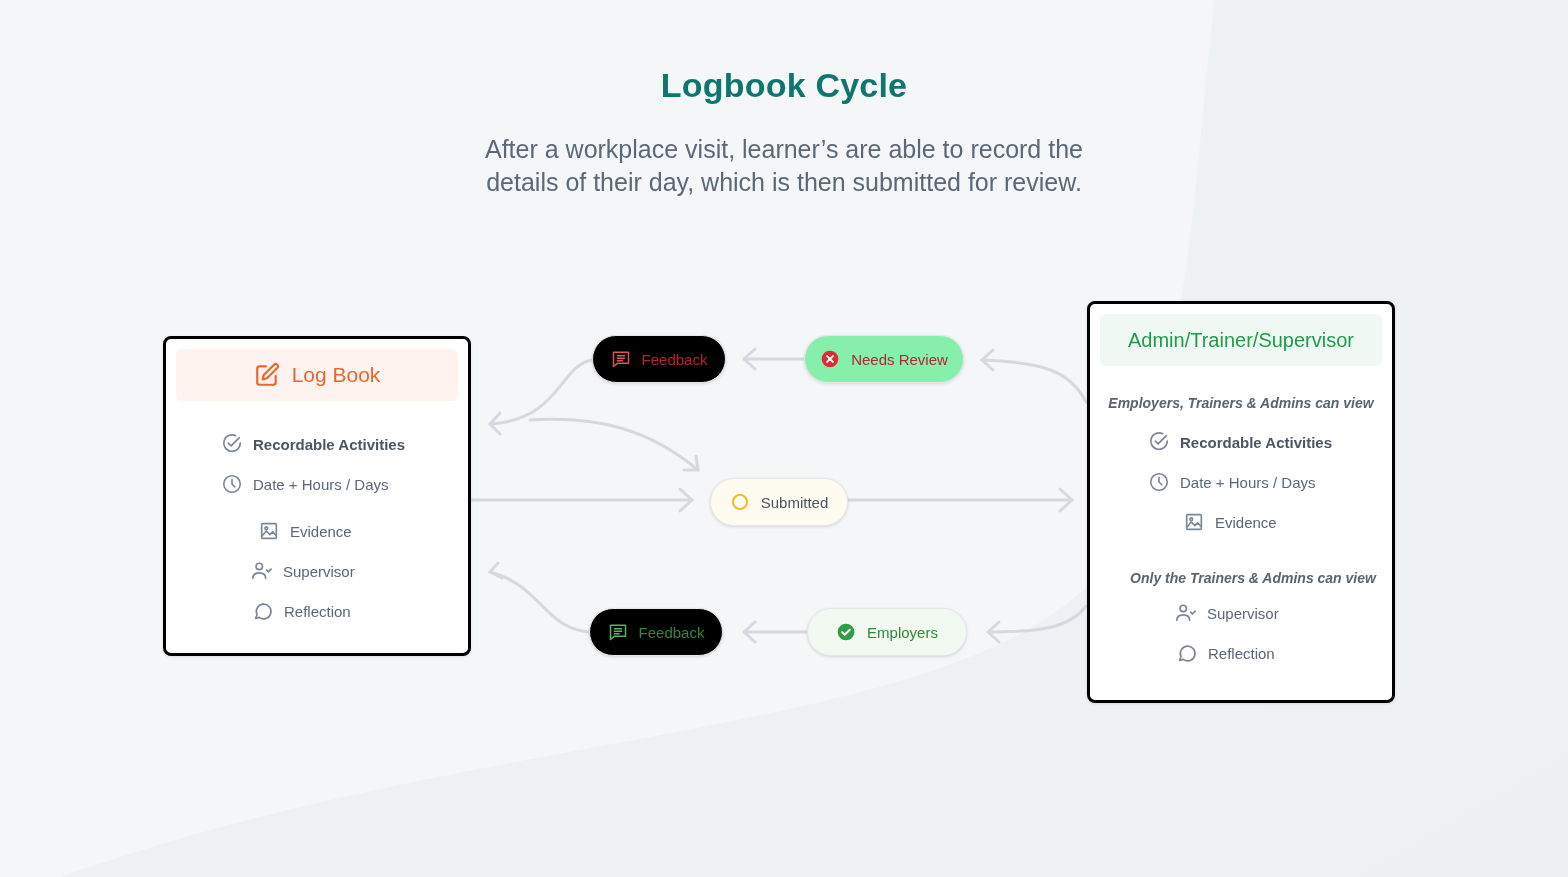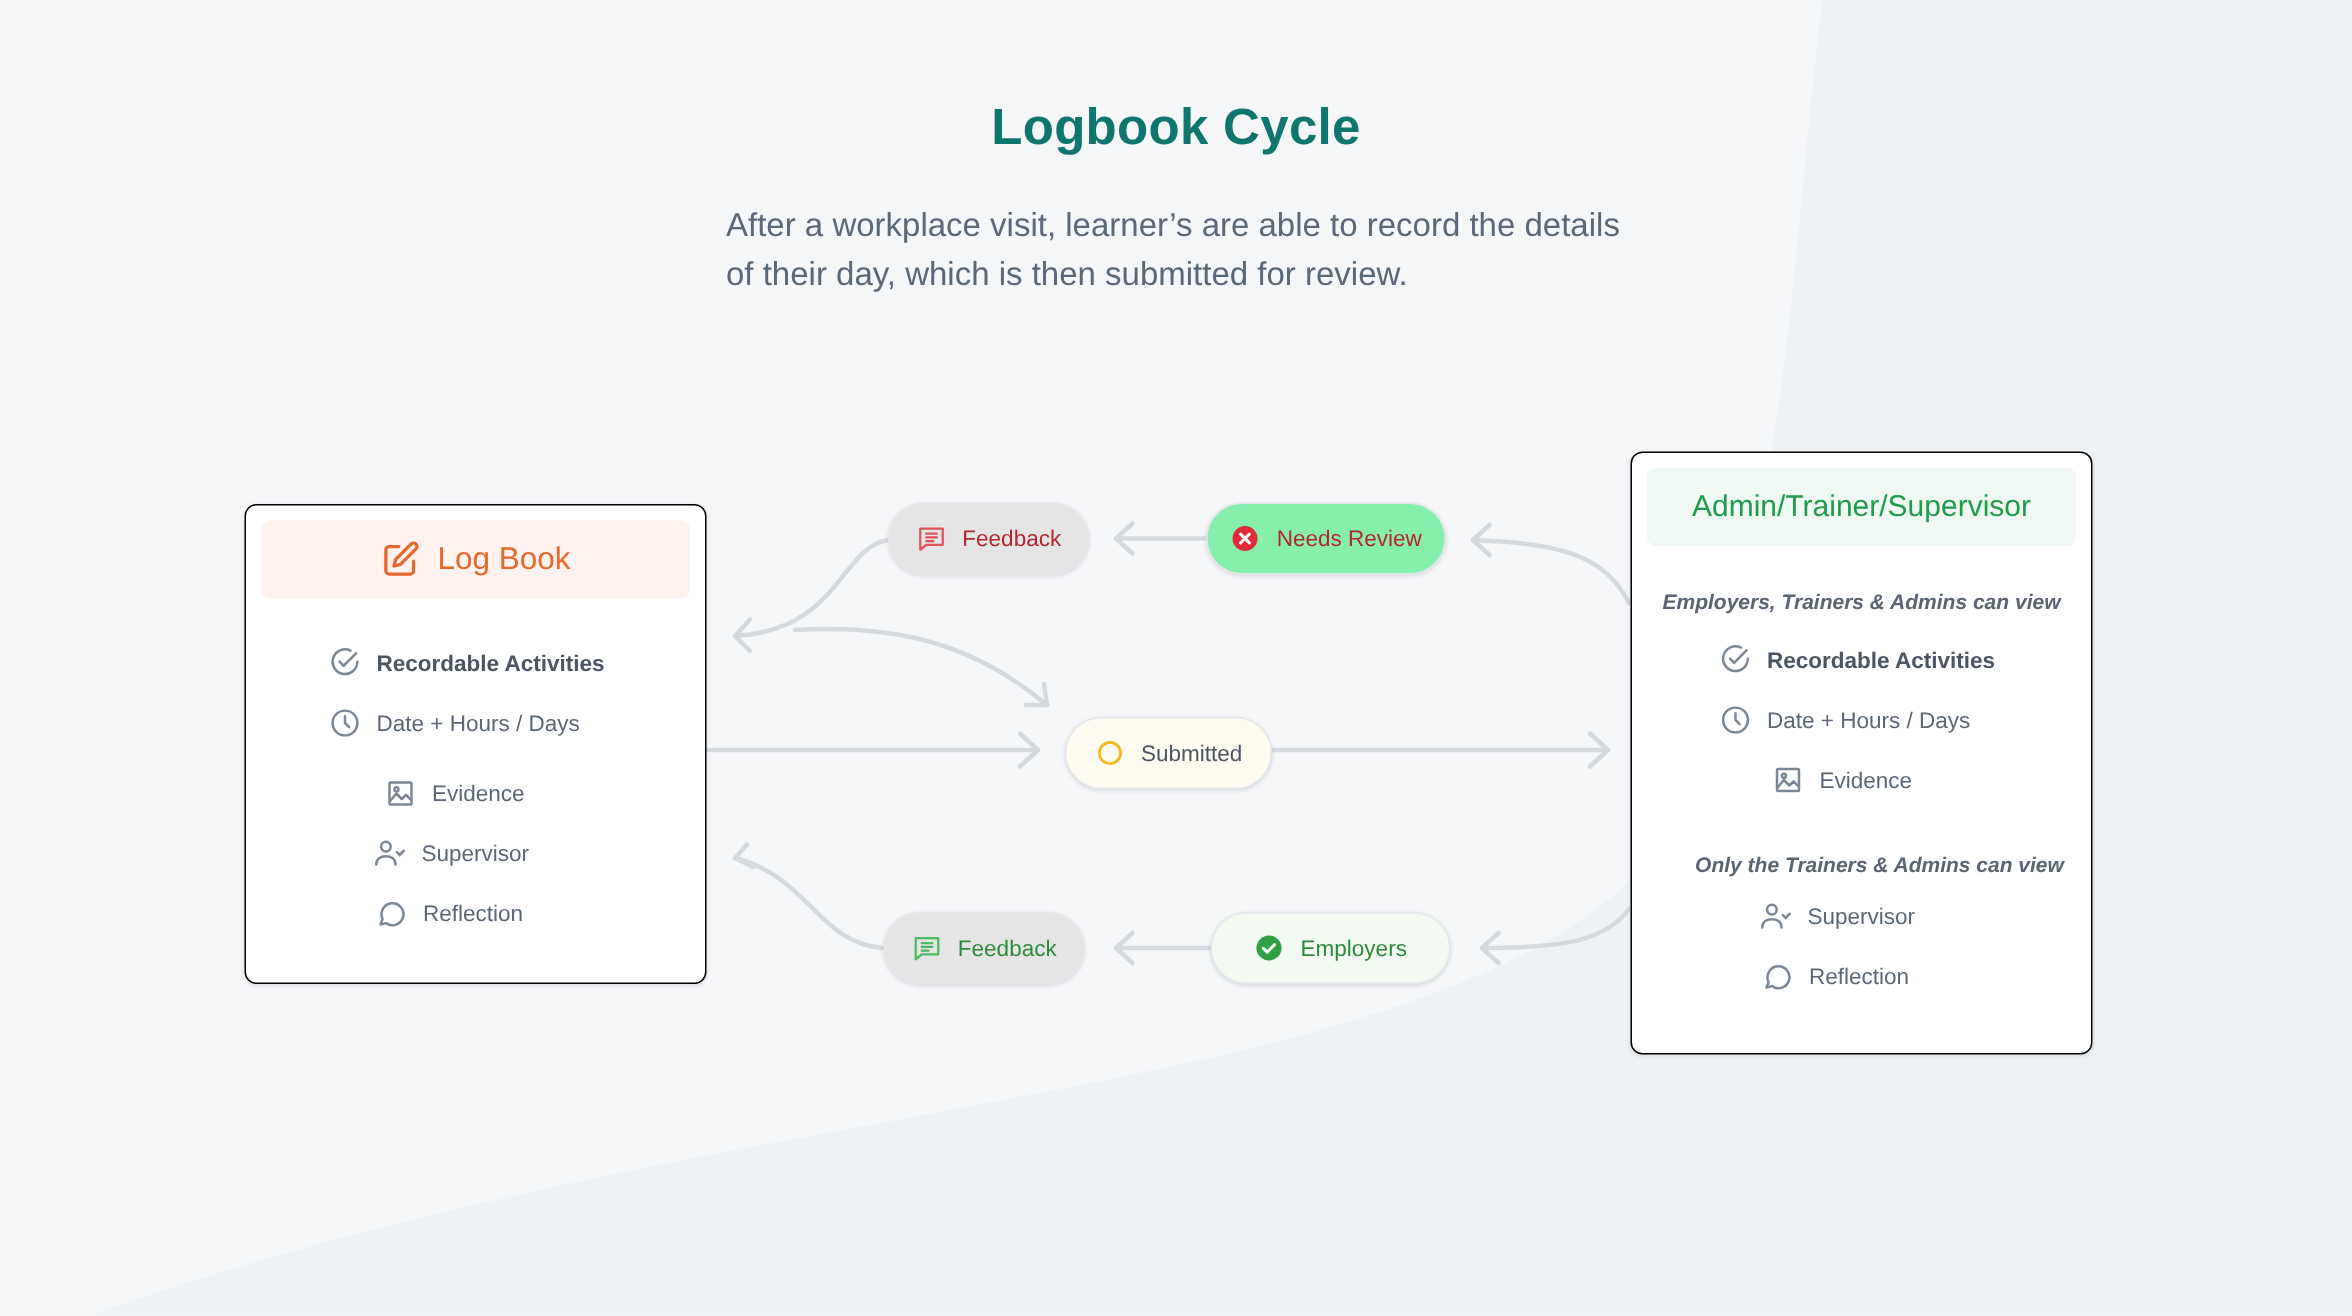--- a/index.html
+++ b/index.html
@@ -13,27 +13,27 @@
   .bg-shape { position: absolute; left: 0; top: 0; width: 1568px; height: 877px; z-index: 0; }
   .connectors { position: absolute; left: 0; top: 0; width: 1568px; height: 877px; z-index: 1; }
 
   .title {
     position: absolute; left: 0; right: 0; top: 66px;
     text-align: center; font-size: 34px; font-weight: bold;
     color: #0f766e; z-index: 2; letter-spacing: 0.2px;
   }
   .subtitle {
     position: absolute; left: 484px; width: 600px; top: 133px;
-    text-align: left; font-size: 22px; line-height: 33px;
+    text-align: center; font-size: 25px; line-height: 33px;
     color: #5a6878; z-index: 2;
   }
 
   .card {
     position: absolute; background: #ffffff;
-    border: 1px solid #000000; border-radius: 8px;
+    border: 3px solid #000000; border-radius: 8px;
     box-shadow: 0 1px 3px rgba(15,23,42,0.10);
     z-index: 3;
   }
   .card-header {
     position: absolute; left: 10px; right: 10px; top: 10px;
     border-radius: 6px; display: flex; align-items: center; justify-content: center;
     gap: 12px; font-size: 21px;
   }
   .logbook .card-header { height: 52px; background: #fef3ee; color: #e8672d; }
   .admin .card-header { height: 52px; background: #eff8f2; color: #1f9d4d; font-size: 20px; }
@@ -50,21 +50,21 @@
   }
 
   .pill {
     position: absolute; height: 48px; border-radius: 24px;
     display: flex; align-items: center; justify-content: center; gap: 11px;
     font-size: 15px; z-index: 3;
     box-shadow: 0 1px 3px rgba(15,23,42,0.14);
     border: 1px solid #e5e7eb;
   }
   .pill svg { width: 20px; height: 20px; flex: 0 0 20px; }
-  .pill.white { background: #e5e5e5; }
+  .pill.white { background: #000000; }
   .pill.red { background: #86efac; color: #b3262f; }
   .pill.green { background: #f1f9f1; color: #2e8a3b; }
   .pill.yellow { background: #fefbf1; color: #4b5563; }
   .pill.fb-red { color: #b3262f; }
   .pill.fb-green { color: #2e8a3b; }
 </style>
 </head>
 <body>
 
 <svg class="bg-shape" viewBox="0 0 1568 877">

